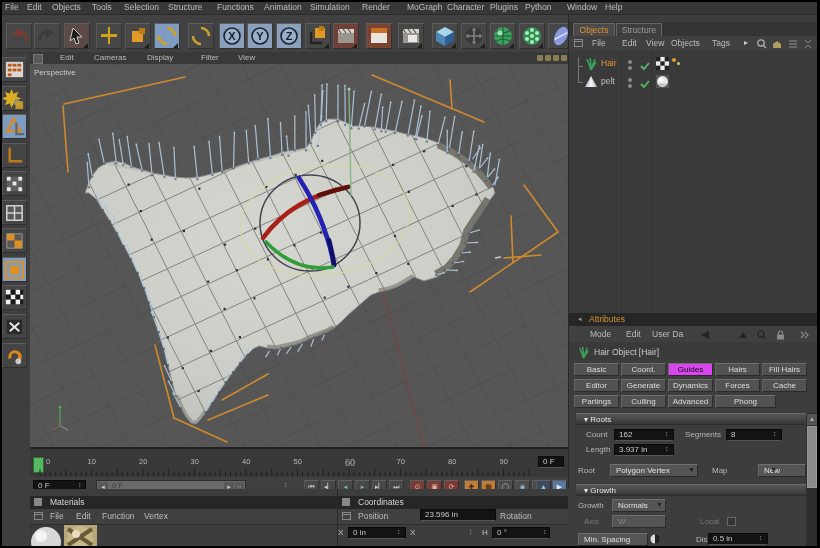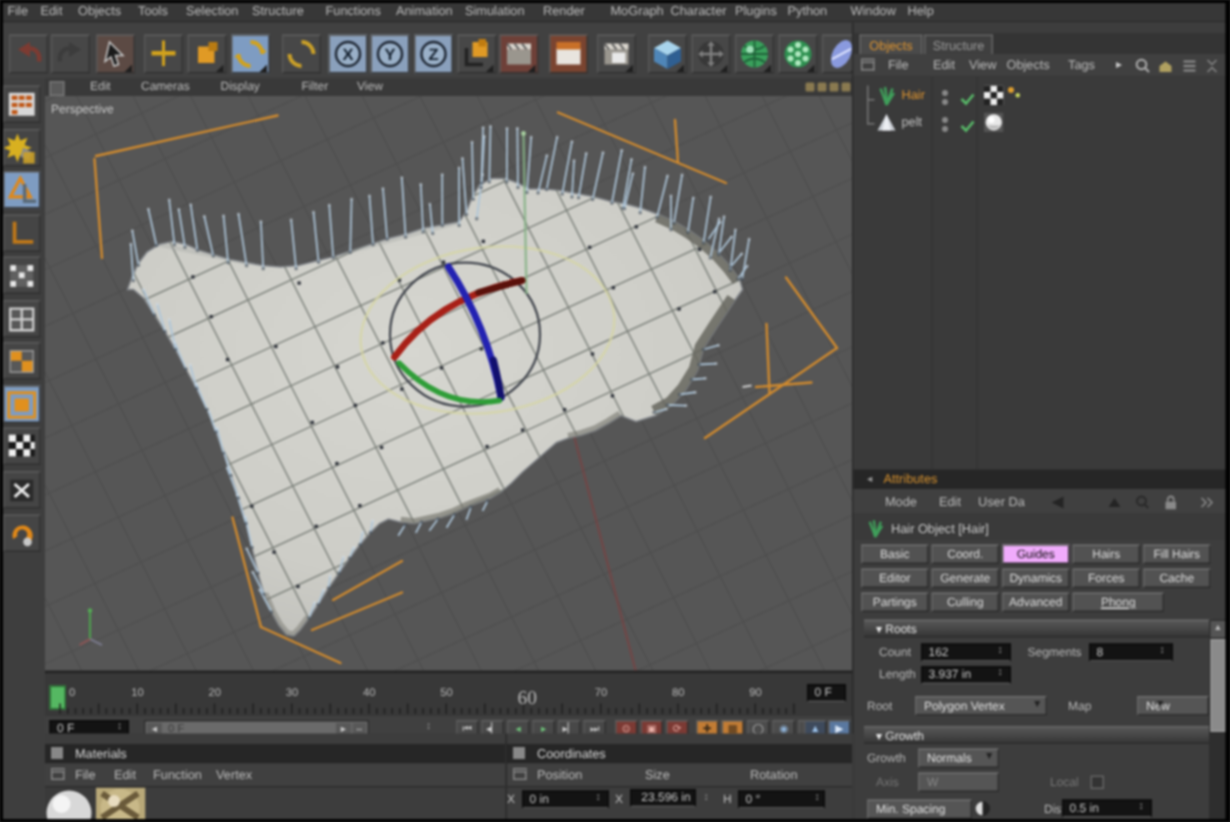--- a/index.html
+++ b/index.html
@@ -6,21 +6,21 @@
 span.m{position:absolute;font-size:9px;white-space:nowrap;color:#bcbcbc;}
 .btn{position:absolute;width:26px;height:26px;background:#474747;
  border-top:1px solid #5f5f5f;border-left:1px solid #585858;border-right:1px solid #343434;border-bottom:1px solid #303030;box-sizing:border-box;}
 .btn.hl{background:#7e9cc2;}
 .lbtn{position:absolute;left:2px;width:25px;height:25px;background:#454545;
  border-top:1px solid #5c5c5c;border-left:1px solid #555;border-right:1px solid #333;border-bottom:1px solid #2f2f2f;box-sizing:border-box;}
 .lbtn.hl{background:#7e9cc2;}
 .tab{position:absolute;height:13px;font-size:8.5px;line-height:13px;text-align:center;background:#515151;border:1px solid #666;border-bottom:none;box-sizing:border-box;}
 .abtn{position:absolute;height:13px;background:#525252;border-top:1px solid #6e6e6e;border-left:1px solid #646464;border-right:1px solid #2e2e2e;border-bottom:1px solid #2a2a2a;
  box-sizing:border-box;font-size:8px;color:#dcdcdc;text-align:center;line-height:11px;}
-.abtn.sel{background:#f0abfc;color:#0a0a0a;}
+.abtn.sel{background:#d946ef;color:#0a0a0a;}
 .field{position:absolute;height:12px;background:#131313;border:1px solid #0a0a0a;border-bottom-color:#555;box-sizing:border-box;
  font-size:8px;color:#c8c8c8;line-height:10px;padding-left:4px;}
 .stp{position:absolute;font-size:7px;color:#909090;}
 .drop{position:absolute;height:13px;background:#555555;border-top:1px solid #707070;border-left:1px solid #666;border-right:1px solid #2e2e2e;border-bottom:1px solid #2a2a2a;
  box-sizing:border-box;font-size:8px;color:#e0e0e0;line-height:11px;padding-left:5px;}
 .sech{position:absolute;left:576px;width:232px;height:12px;background:linear-gradient(#575757,#373737);
  border-top:1px solid #6a6a6a;border-bottom:1px solid #2c2c2c;font-size:8px;color:#e6e6e6;line-height:12px;padding-left:8px;box-sizing:border-box;}
 .phdr{position:absolute;height:13px;background:#262626;font-size:8.5px;line-height:13px;box-sizing:border-box;}
 .tbtn{position:absolute;width:15px;height:13px;background:#484848;border-top:1px solid #606060;border-left:1px solid #585858;border-right:1px solid #2e2e2e;border-bottom:1px solid #2a2a2a;box-sizing:border-box;font-size:8px;text-align:center;line-height:12px;color:#cfcfcf;}
 </style></head><body>
@@ -794,21 +794,21 @@
     <div class="abtn" style="left:715px;top:363px;width:45px;">Hairs</div>
     <div class="abtn" style="left:762px;top:363px;width:45px;">Fill Hairs</div>
     <div class="abtn" style="left:574px;top:379px;width:45px;">Editor</div>
     <div class="abtn" style="left:621px;top:379px;width:45px;">Generate</div>
     <div class="abtn" style="left:668px;top:379px;width:45px;">Dynamics</div>
     <div class="abtn" style="left:715px;top:379px;width:45px;">Forces</div>
     <div class="abtn" style="left:762px;top:379px;width:45px;">Cache</div>
     <div class="abtn" style="left:574px;top:395px;width:45px;">Partings</div>
     <div class="abtn" style="left:621px;top:395px;width:45px;">Culling</div>
     <div class="abtn" style="left:668px;top:395px;width:45px;">Advanced</div>
-    <div class="abtn" style="left:715px;top:395px;width:61px;text-decoration:underline;">Phong</div>
+    <div class="abtn" style="left:715px;top:395px;width:61px;">Phong</div>
     <div class="sech" style="top:413px;">▾ Roots</div>
     <span class="m" style="left:586px;top:430px;color:#b8b8b8;font-size:8px;">Count</span>
     <div class="field" style="left:614px;top:429px;width:60px;">162</div>
     <span class="stp" style="left:665px;top:430px;">↕</span>
     <span class="m" style="left:685px;top:430px;color:#b8b8b8;font-size:8px;">Segments</span>
     <div class="field" style="left:726px;top:429px;width:56px;">8</div>
     <span class="stp" style="left:773px;top:430px;">↕</span>
     <span class="m" style="left:586px;top:445px;color:#b8b8b8;font-size:8px;">Length</span>
     <div class="field" style="left:614px;top:444px;width:60px;">3.937 in</div>
     <span class="stp" style="left:665px;top:445px;">↕</span>
@@ -937,21 +937,21 @@
       <line x1="489.0" y1="23" x2="489.0" y2="27" stroke="#1f1f1f" stroke-width="1"></line>
       <line x1="494.1" y1="23" x2="494.1" y2="27" stroke="#1f1f1f" stroke-width="1"></line>
       <line x1="499.3" y1="20" x2="499.3" y2="27" stroke="#1f1f1f" stroke-width="1"></line>
     </svg>
     <span class="m" style="left:46px;top:457px;color:#b8b8b8;font-size:7.5px;">0</span>
     <span class="m" style="left:87.5px;top:457px;color:#b8b8b8;font-size:7.5px;">10</span>
     <span class="m" style="left:139.0px;top:457px;color:#b8b8b8;font-size:7.5px;">20</span>
     <span class="m" style="left:190.5px;top:457px;color:#b8b8b8;font-size:7.5px;">30</span>
     <span class="m" style="left:242.0px;top:457px;color:#b8b8b8;font-size:7.5px;">40</span>
     <span class="m" style="left:293.5px;top:457px;color:#b8b8b8;font-size:7.5px;">50</span>
-    <span class="m" style="left:345.0px;top:457px;color:#b8b8b8;font-size:13px;font-family:Liberation Serif, serif;">60</span>
+    <span class="m" style="left:345.0px;top:457px;color:#b8b8b8;font-size:10px;font-family:Liberation Serif, serif;">60</span>
     <span class="m" style="left:396.5px;top:457px;color:#b8b8b8;font-size:7.5px;">70</span>
     <span class="m" style="left:448.0px;top:457px;color:#b8b8b8;font-size:7.5px;">80</span>
     <span class="m" style="left:499.5px;top:457px;color:#b8b8b8;font-size:7.5px;">90</span>
     <div class="field" style="left:538px;top:456px;width:26px;height:12px;">0 F</div>
     <div style="position:absolute;left:30px;top:477px;width:538px;height:17px;background:#404040;"></div>
     <div class="field" style="left:33px;top:480px;width:53px;height:13px;">0 F</div>
     <span class="stp" style="left:78px;top:481px;">↕</span>
     <div style="position:absolute;left:96px;top:480px;width:150px;height:13px;background:#6a6a6a;border:1px solid #2c2c2c;box-sizing:border-box;"></div>
     <div style="position:absolute;left:98px;top:482px;width:10px;height:9px;background:#585858;color:#ccc;font-size:7px;text-align:center;line-height:9px;">◂</div>
     <span class="m" style="left:112px;top:481px;color:#3a3a3a;font-size:7.5px;">0 F</span>
@@ -1004,21 +1004,21 @@
     <span class="m" style="left:358px;top:497px;color:#d8d8d8;font-size:8.5px;">Coordinates</span>
     <div style="position:absolute;left:338px;top:509px;width:230px;height:15px;background:#404040;border-bottom:1px solid #2c2c2c;"></div>
     <div style="position:absolute;left:342px;top:512px;width:9px;height:8px;border:1px solid #888;border-top:3px double #888;box-sizing:border-box;"></div>
     <span class="m" style="left:358px;top:511px;font-size:8.5px;">Position</span>
     <span class="m" style="left:430px;top:511px;font-size:8.5px;">Size</span>
     <span class="m" style="left:500px;top:511px;font-size:8.5px;">Rotation</span>
     <span class="m" style="left:338px;top:528px;color:#c0c0c0;font-size:8px;">X</span>
     <div class="field" style="left:348px;top:527px;width:58px;">0 in</div>
     <span class="stp" style="left:397px;top:528px;">↕</span>
     <span class="m" style="left:410px;top:528px;color:#c0c0c0;font-size:8px;">X</span>
-    <div class="field" style="left:420px;top:526px;width:44px;text-align:center;">23.596 in</div>
+    <div class="field" style="left:420px;top:509px;width:76px;">23.596 in</div>
     <span class="stp" style="left:469px;top:528px;">↕</span>
     <span class="m" style="left:482px;top:528px;color:#c0c0c0;font-size:8px;">H</span>
     <div class="field" style="left:492px;top:527px;width:58px;">0 °</div>
     <span class="stp" style="left:543px;top:528px;">↕</span>
     <div style="position:absolute;left:0;top:0;width:820px;height:2px;background:#000;"></div>
     <div style="position:absolute;left:0;top:0;width:2px;height:548px;background:#000;"></div>
     <div style="position:absolute;left:817px;top:0;width:3px;height:548px;background:#000;"></div>
     <div style="position:absolute;left:0;top:546px;width:820px;height:2px;background:#000;"></div>
   </div>
 </body></html>

